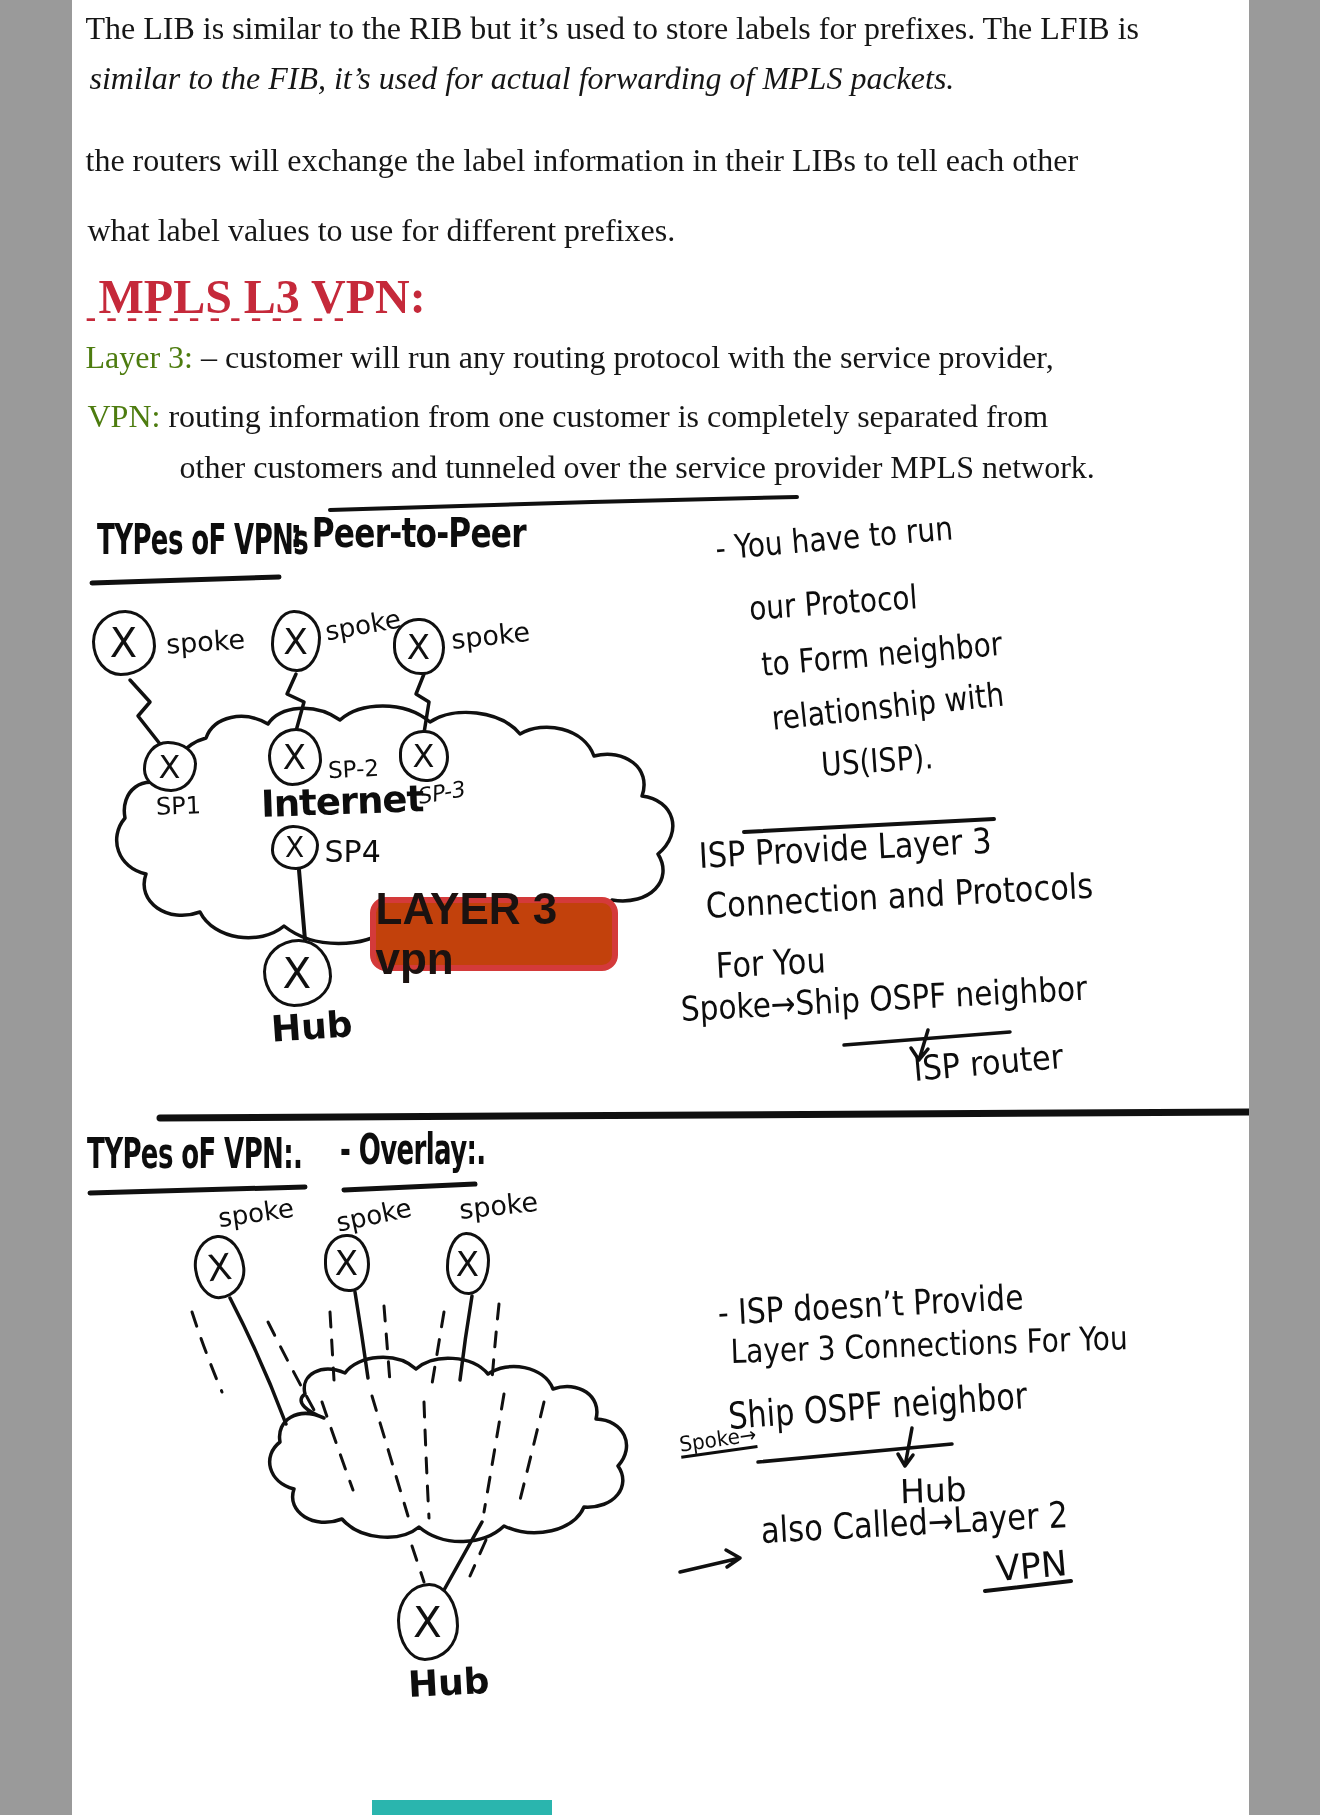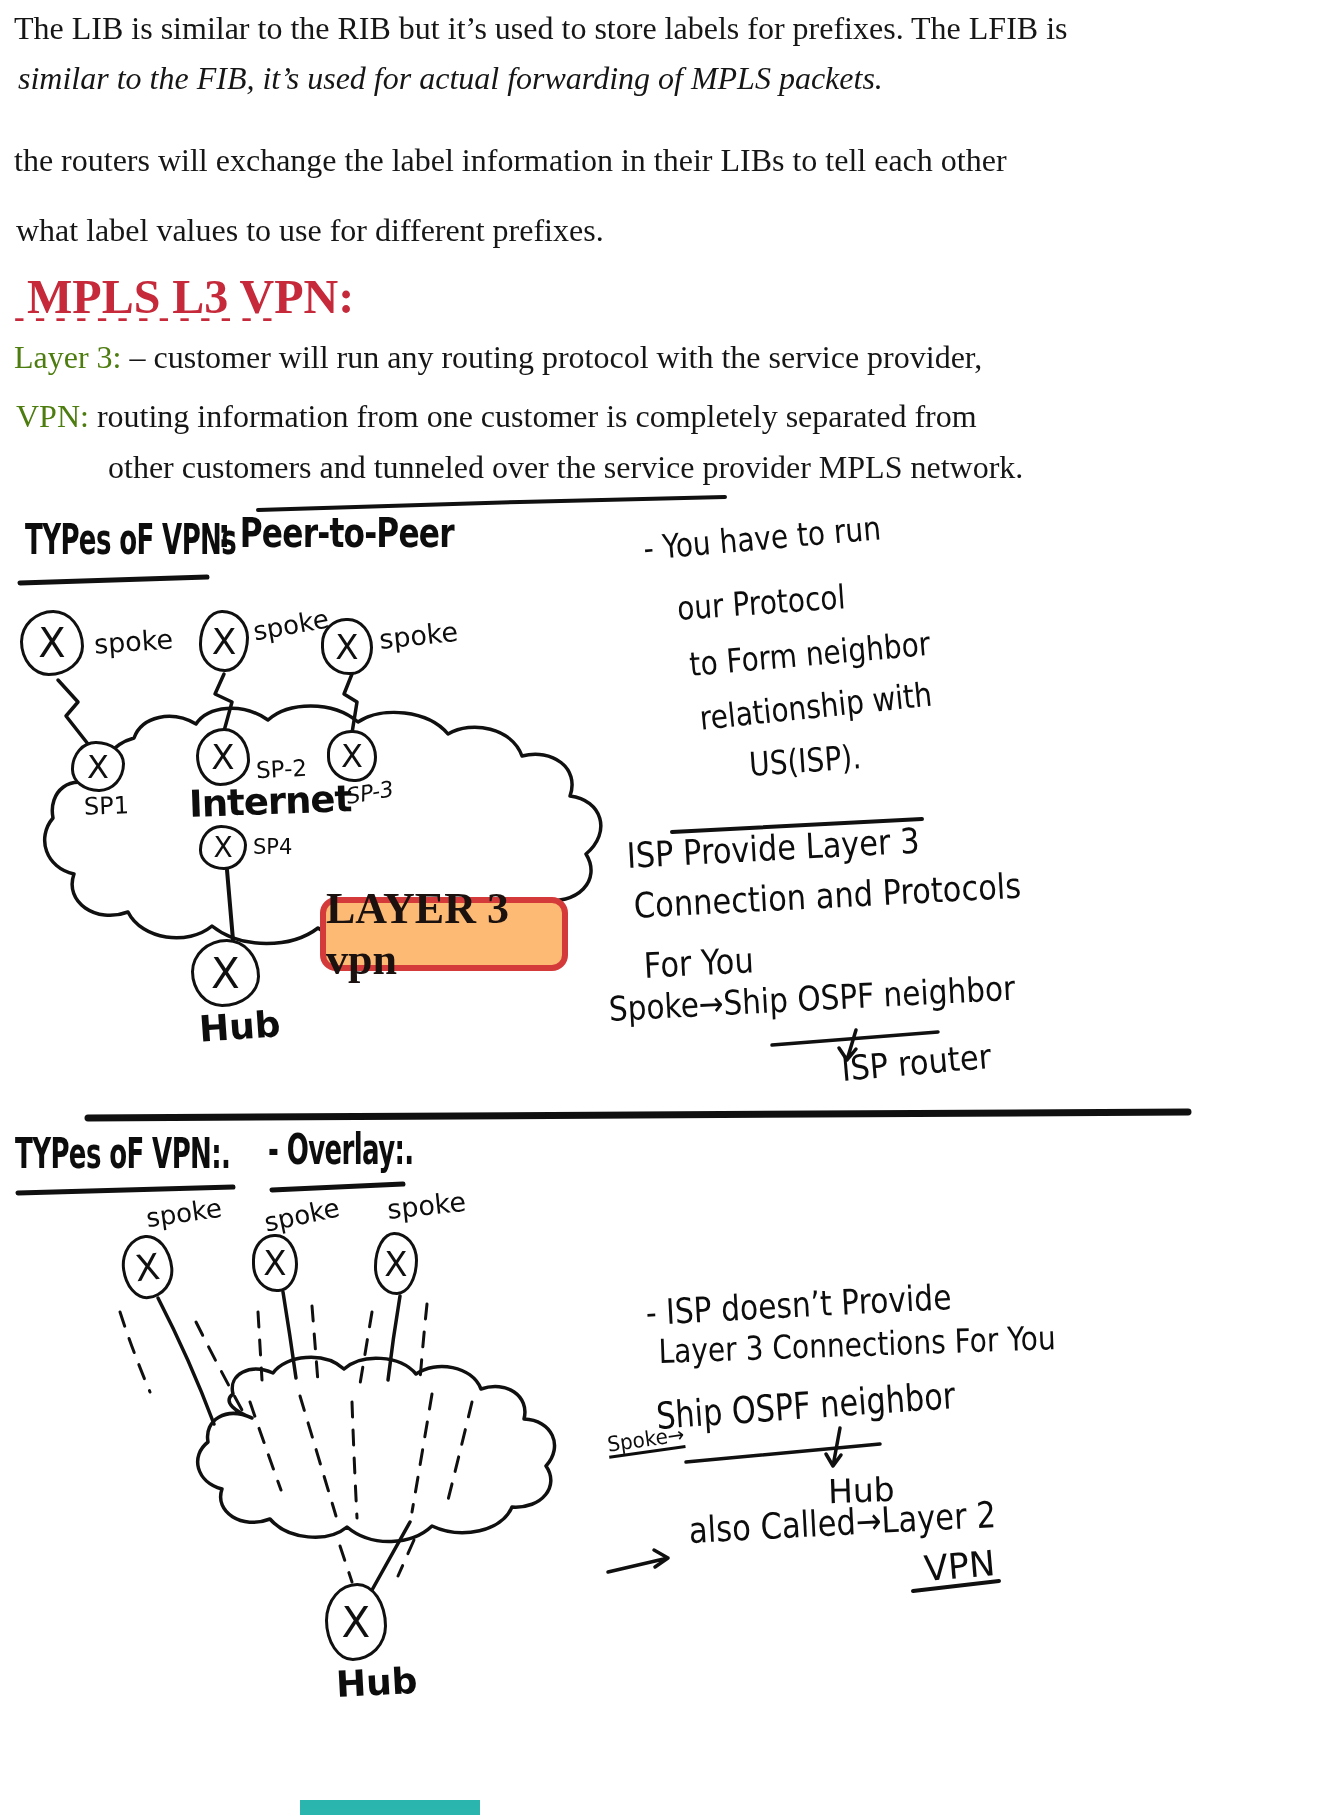--- a/index.html
+++ b/index.html
@@ -1,33 +1,33 @@
 <!DOCTYPE html>
 <html><head>
 <meta charset="utf-8">
 <style>
   html,body{margin:0;padding:0;background:#9a9a9a;}
-  .page{position:relative;width:1320px;height:1815px;margin:0 auto;background:#ffffff;overflow:hidden;
+  .page{position:relative;width:1177px;height:1815px;margin:0 auto;background:#ffffff;overflow:hidden;
         font-family:"Liberation Serif","DejaVu Serif",serif;color:#141414;}
   .abs{position:absolute;white-space:nowrap;line-height:1.05;}
   .typed{font-size:32px;color:#161616;}
   .red{color:#c5293a;font-weight:bold;}
   .green{color:#4d7c0f;}
   .hw{font-family:"DejaVu Sans","Liberation Sans",sans-serif;color:#0d0d0d;}
   .hw-title{font-weight:bold;letter-spacing:-1px;}
   .router{position:absolute;border:3.5px solid #101010;box-sizing:border-box;
           display:flex;align-items:center;justify-content:center;
           font-family:"DejaVu Sans","Liberation Sans",sans-serif;color:#101010;background:#fff;}
   .r1{border-radius:52% 48% 55% 45% / 48% 55% 45% 52%;}
   .r2{border-radius:46% 54% 48% 52% / 55% 45% 56% 44%;}
   .r3{border-radius:50% 50% 44% 56% / 46% 54% 50% 50%;}
-  .layer3-box{position:absolute;left:320px;top:897px;width:236px;height:62px;
-              border:6px solid #d43a3a;border-radius:16px;background:#fdba74;
+  .layer3-box{position:absolute;left:298px;top:897px;width:236px;height:62px;
+              border:6px solid #d43a3a;border-radius:16px;background:#c2410c;
               display:flex;align-items:center;justify-content:center;
-              font-family:Liberation Serif, serif;font-weight:bold;font-size:44px;color:#1b1210;}
+              font-family:Liberation Sans, sans-serif;font-weight:bold;font-size:44px;color:#1b1210;}
   svg.overlay{position:absolute;left:0;top:0;pointer-events:none;}
   .ul{border-bottom:3px solid #0d0d0d;}
   .teal-bar{position:absolute;left:300px;top:1800px;width:180px;height:15px;background:#2ab5ae;}
 </style>
 </head>
 <body>
 
 <div class="page">
 
   <svg class="overlay" width="1320" height="1815" viewBox="0 0 1320 1815">
@@ -136,21 +136,21 @@
   <div class="router r3" style="left:327px;top:730px;width:50px;height:52px;font-size:32px;">
       <span>X</span>
     </div>
   <div class="router r2" style="left:199px;top:825px;width:48px;height:45px;font-size:28px;">
       <span>X</span>
     </div>
 
   <div class="abs hw" style="left:84px;top:794px;font-size:24px;transform:rotate(-2deg);">SP1</div>
   <div class="abs hw" style="left:256px;top:757px;font-size:23px;transform:rotate(-3deg);">SP-2</div>
   <div class="abs hw" style="left:346px;top:781px;font-size:22px;transform:rotate(-10deg);font-style:italic;">SP-3</div>
-  <div class="abs hw" style="left:253px;top:836px;font-size:21px;">SP4</div>
+  <div class="abs hw" style="left:253px;top:836px;font-size:30px;">SP4</div>
   <div class="abs hw" style="left:189px;top:783px;font-size:37px;transform:rotate(-2deg);font-weight:bold;letter-spacing:-1px;">Internet</div>
 
   <div class="router r1" style="left:191px;top:939px;width:69px;height:68px;font-size:42px;">
       <span>X</span>
     </div>
   <div class="abs hw" style="left:199px;top:1008px;font-size:36px;transform:rotate(-4deg);font-weight:bold;">Hub</div>
 
   <div class="layer3-box">
     <span>LAYER 3 vpn</span>
   </div>

